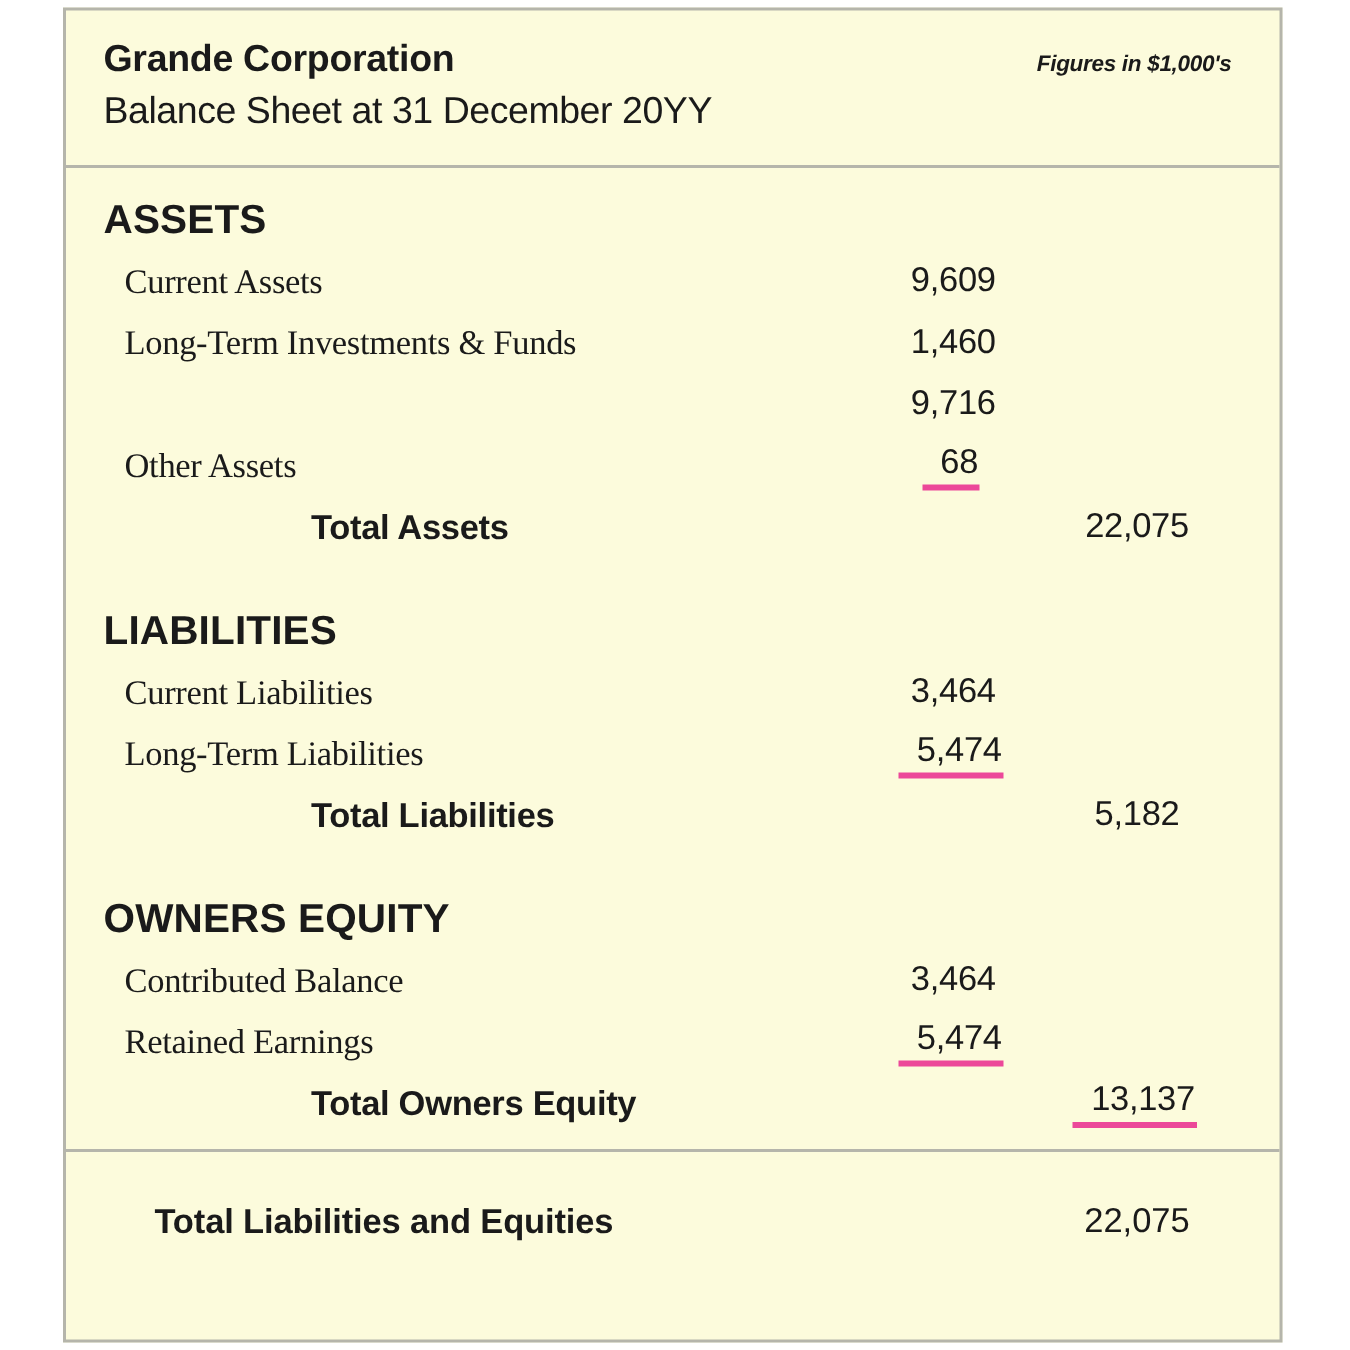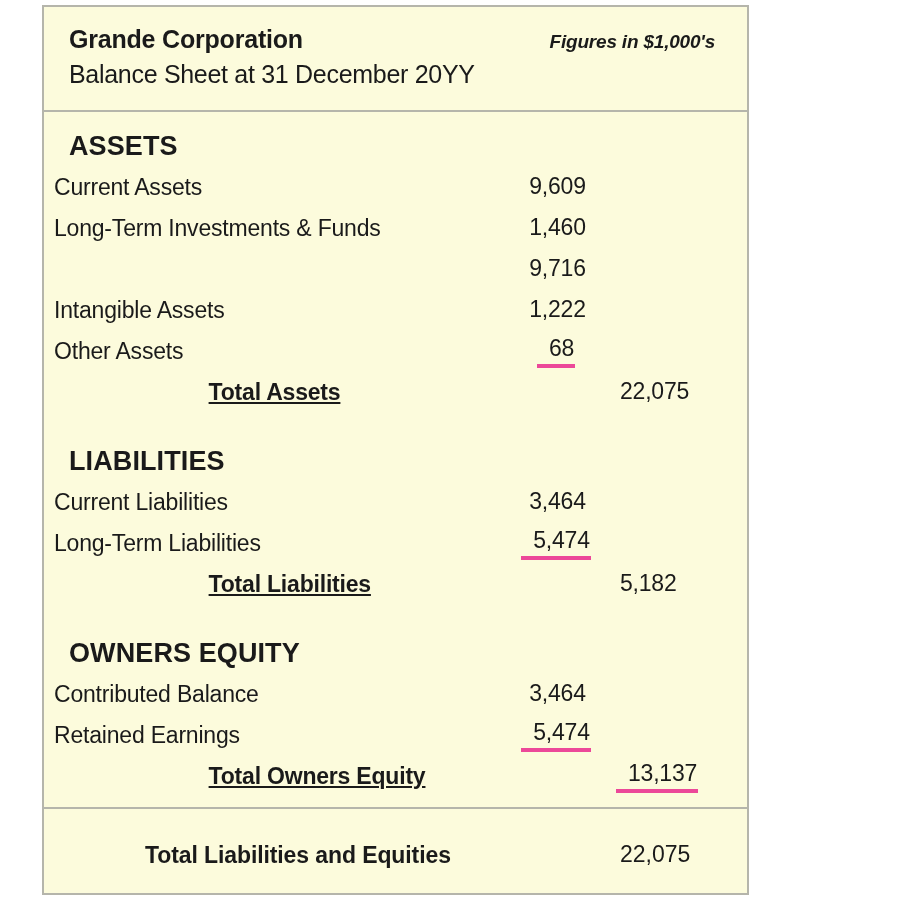--- a/index.html
+++ b/index.html
@@ -11,21 +11,21 @@
     width: 900px;
     height: 900px;
     font-family: "Liberation Sans", sans-serif;
     overflow: hidden;
   }
 
   #sheet {
     position: absolute;
     left: 42px;
     top: 5px;
-    width: 707px;
+    width: 813px;
     height: 890px;
     background: #fcfbdc;
     border: 2px solid #b5b5ab;
     box-sizing: border-box;
     color: #1a1a1a;
   }
 
   
   .header {
     padding: 18px 18px 12px 25px;
@@ -37,21 +37,21 @@
     display: flex;
     align-items: baseline;
     justify-content: space-between;
   }
   .company-name {
     font-size: 25px;
     font-weight: bold;
     letter-spacing: -0.2px;
   }
   .figures-note {
-    font-size: 19px;
+    font-size: 15px;
     font-weight: bold;
     font-style: italic;
     letter-spacing: -0.2px;
     padding-right: 14px;
   }
   .sheet-subtitle {
     font-size: 25px;
     margin-top: 6px;
     letter-spacing: -0.3px;
   }
@@ -75,45 +75,45 @@
 
   .row {
     display: flex;
     align-items: center;
     height: 41px;
     font-size: 23px;
     letter-spacing: -0.2px;
   }
   .row .label {
     flex: 0 0 auto;
-    padding-left: 10px;
+    padding-left: 39px;
     white-space: nowrap;
+    font-family: Liberation Serif, serif;
   }
   .row .spacer { flex: 1 1 auto; }
 
   .col-detail {
     flex: 0 0 auto;
     width: 120px;
     text-align: center;
     padding-right: 0px;
   }
   .col-total {
     flex: 0 0 auto;
     width: 125px;
-    text-align: left;
-    padding-right: 6px;
+    text-align: center;
+    padding-right: 34px;
   }
 
   .row.total-row .label {
     font-weight: bold;
     padding-left: 0;
   }
   .row.total-row {
     padding-left: 0;
-    text-decoration: underline;
   }
   .indent-total {
     flex: 0 0 auto;
     white-space: nowrap;
     font-weight: bold;
   }
 
   .num {
     display: inline-block;
     padding: 0 1px 2px 4px;
@@ -129,21 +129,21 @@
   .footer {
     border-top: 2px solid #b5b5ab;
     margin-top: 10px;
     height: 92px;
     display: flex;
     align-items: center;
     font-size: 23px;
   }
   .footer .label {
     font-weight: bold;
-    padding-left: 101px;
+    padding-left: 59px;
     white-space: nowrap;
     letter-spacing: -0.1px;
   }
   .footer .spacer { flex: 1 1 auto; }
 </style>
 </head>
 <body>
 
 <div id="sheet">
 
@@ -179,28 +179,20 @@
       </div>
 
       <div class="row">
         <div class="spacer"></div>
         <div class="col-detail">
           <span class="num">9,716</span>
         </div>
         <div class="col-total"></div>
       </div>
 
-      <div class="row">
-        <div class="label">Intangible Assets</div>
-        <div class="spacer"></div>
-        <div class="col-detail">
-          <span class="num">1,222</span>
-        </div>
-        <div class="col-total"></div>
-      </div>
 
       <div class="row">
         <div class="label">Other Assets</div>
         <div class="spacer"></div>
         <div class="col-detail">
           <span class="num ruled">68</span>
         </div>
         <div class="col-total"></div>
       </div>
 

